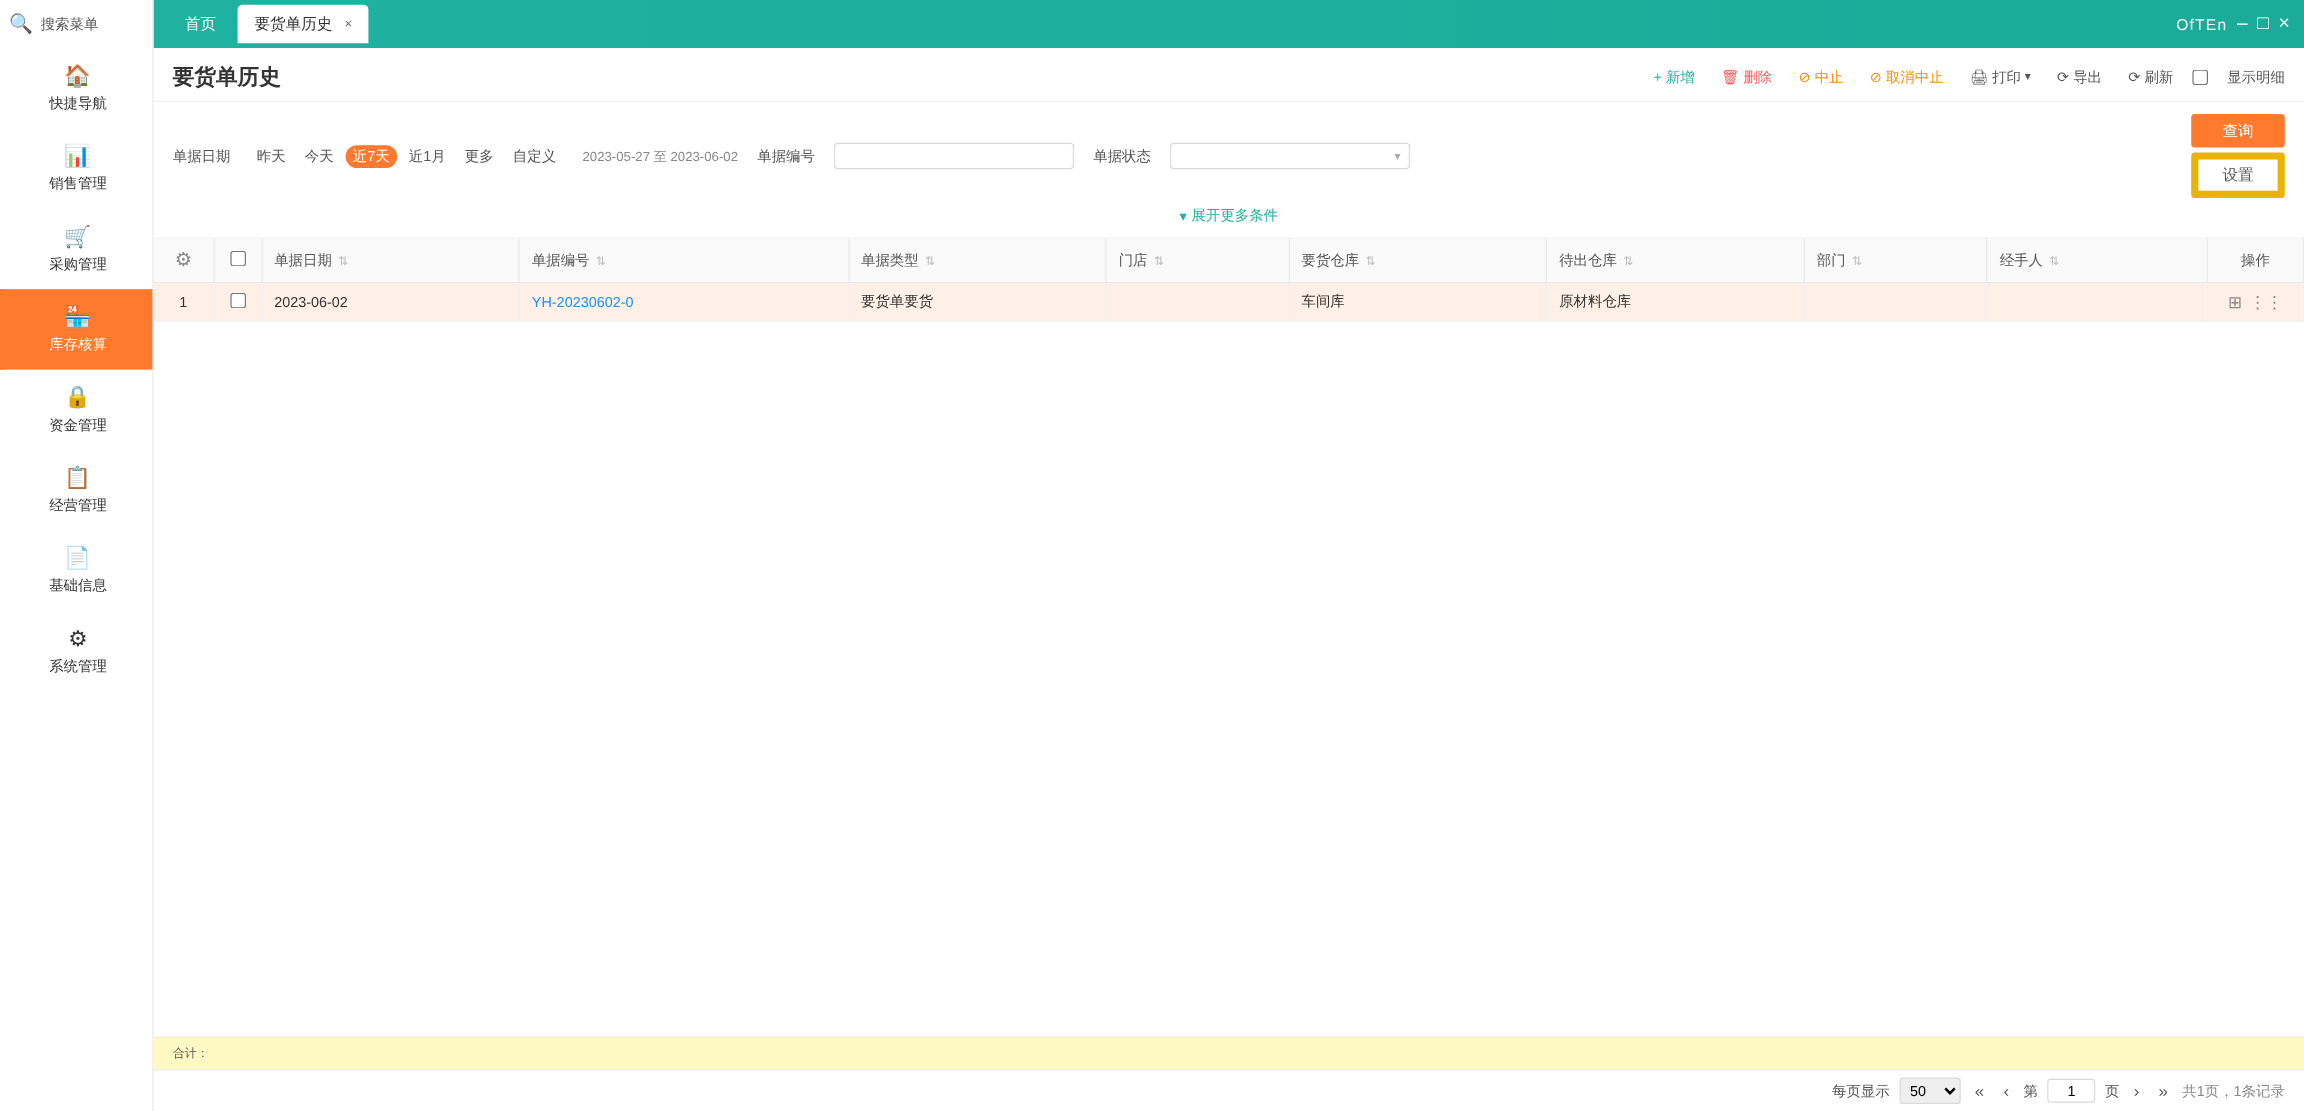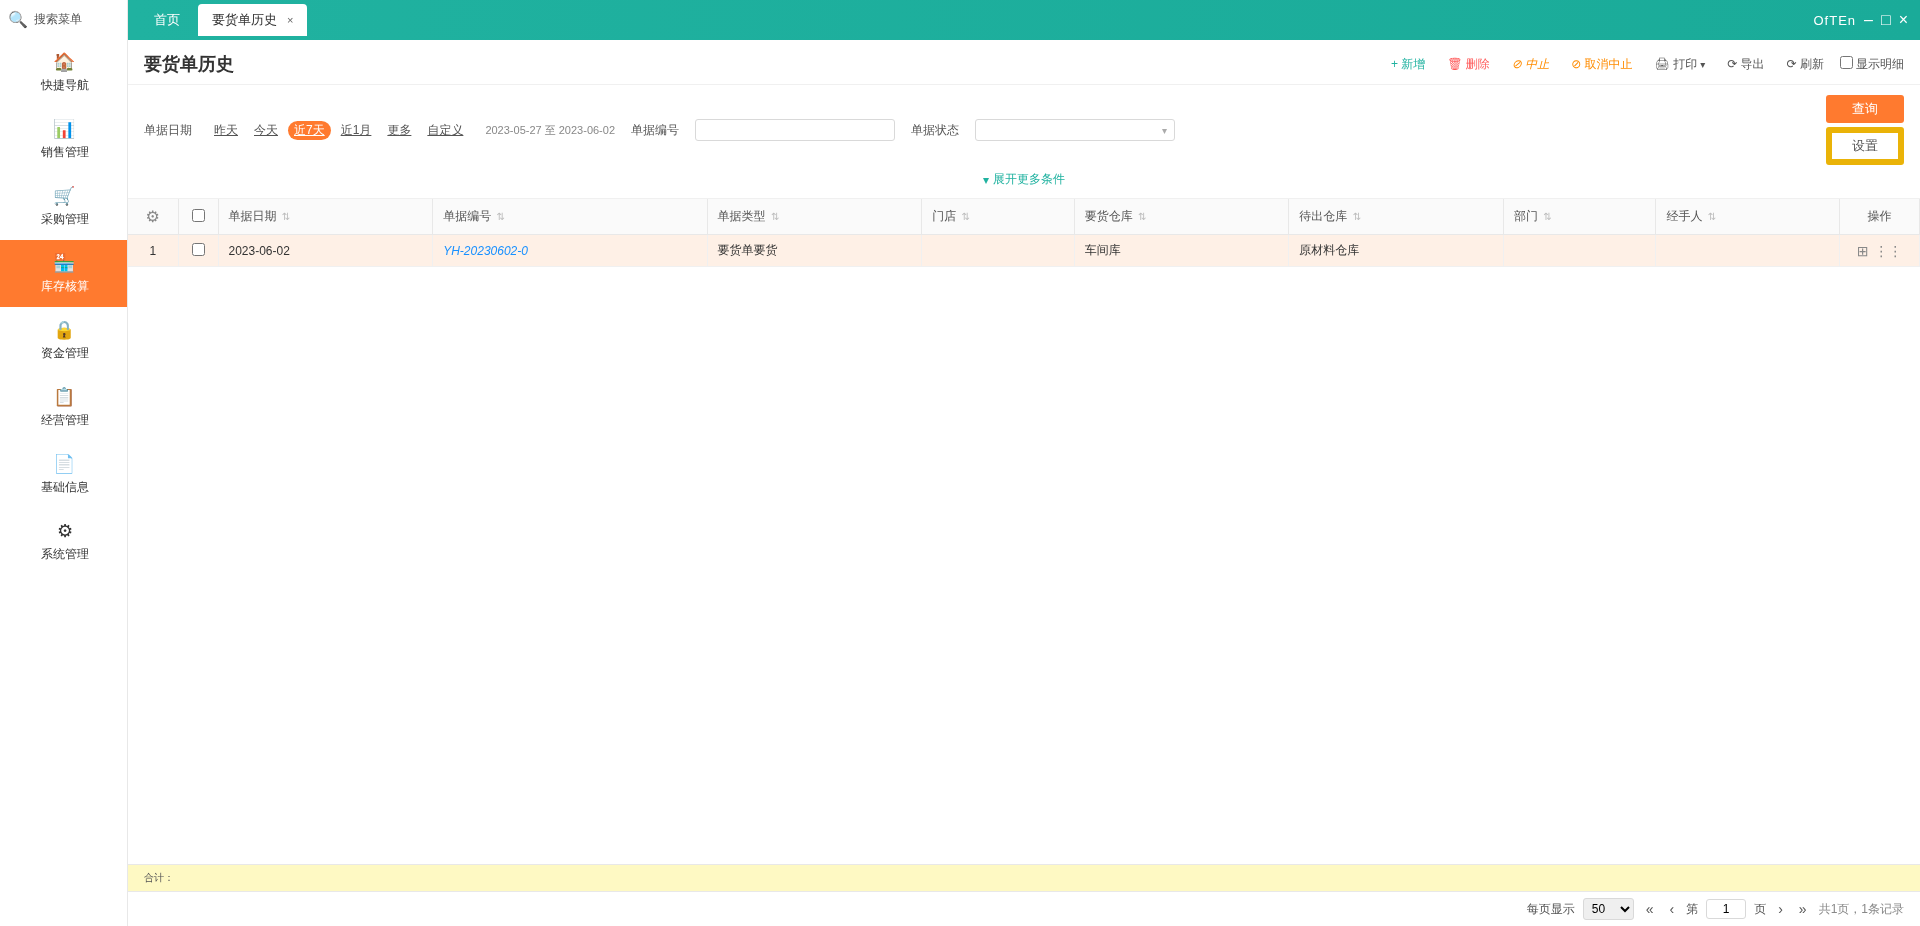--- a/index.html
+++ b/index.html
@@ -82,39 +82,39 @@
     }
     .page-title { font-size: 18px; font-weight: 600; color: #333; }
     .toolbar { display: flex; align-items: center; gap: 10px; }
     .toolbar-btn {
       display: flex; align-items: center; gap: 3px;
       cursor: pointer; color: #555; font-size: 12px; padding: 3px 6px;
       border-radius: 3px;
     }
     .toolbar-btn.new-btn { color: #20b2a0; text-align: right; }
     .toolbar-btn.del-btn { color: #ff5a5a; }
-    .toolbar-btn.stop-btn { color: #ff8c00; font-style: italic; }
+    .toolbar-btn.stop-btn { color: #ff8c00; }
     .toolbar-btn.cancel-btn { color: #ff8c00; }
     .toolbar-btn.print-btn { color: #555; }
     .toolbar-btn.export-btn { color: #555; }
     .toolbar-btn.refresh-btn { color: #555; }
-    .show-detail { display: flex; align-items: flex-start; gap: 3px; font-size: 12px; color: #555; cursor: pointer; }
+    .show-detail { display: flex; align-items: center; gap: 16px; font-size: 12px; color: #555; cursor: pointer; }
     .show-detail input[type=checkbox] { cursor: pointer; }
 
     
     .filter-area {
       padding: 10px 16px;
       border-bottom: 1px solid #f0f0f0;
       flex-shrink: 0;
     }
     .filter-row { display: flex; align-items: center; gap: 16px; margin-bottom: 6px; }
     .filter-label { color: #555; font-size: 12px; white-space: nowrap; }
     .date-shortcuts { display: flex; gap: 4px; align-items: center; }
     .date-btn {
-      padding: 1px 6px; border-radius: 10px; cursor: pointer; font-size: 12px; color: #555; text-decoration: underline;
+      padding: 1px 6px; border-radius: 10px; cursor: pointer; font-size: 12px; color: #555;
     }
     .date-btn.active { background: #ff7a2f; color: #fff; }
     .date-range { font-size: 11px; color: #888; margin-left: 12px; }
     .filter-input {
       border: 1px solid #d9d9d9; border-radius: 3px; padding: 3px 8px;
       font-size: 12px; outline: none; color: #333; width: 200px;
     }
     .filter-select {
       border: 1px solid #d9d9d9; border-radius: 3px; padding: 3px 8px;
       font-size: 12px; outline: none; color: #333; width: 200px;
@@ -144,21 +144,21 @@
     thead tr { background: #fafafa; }
     thead th {
       padding: 8px 10px; text-align: left; color: #555;
       border-bottom: 1px solid #e8e8e8; border-right: 1px solid #e8e8e8;
       white-space: nowrap; font-weight: 500;
     }
     thead th .sort-icon { color: #bbb; font-size: 10px; margin-left: 2px; }
     tbody tr { border-bottom: 1px solid #f0f0f0; }
     tbody tr.highlighted { background: #fef0e6; }
     tbody td { padding: 7px 10px; color: #333; border-right: 1px solid #f0f0f0; white-space: nowrap; }
-    tbody td a { color: #1890ff; text-decoration: none; font-style: italic; }
+    tbody td a { color: #1890ff; text-decoration: none; }
     .col-num { width: 50px; text-align: center; }
     .col-check { width: 40px; text-align: center; }
     .col-action { width: 80px; text-align: center; }
     .action-icons { display: flex; gap: 6px; justify-content: center; }
     .action-icon { cursor: pointer; color: #888; font-size: 14px; }
     .settings-icon { cursor: pointer; color: #888; font-size: 16px; }
 
     
     .table-footer {
       border-top: 1px solid #e8e8e8; padding: 6px 16px;

